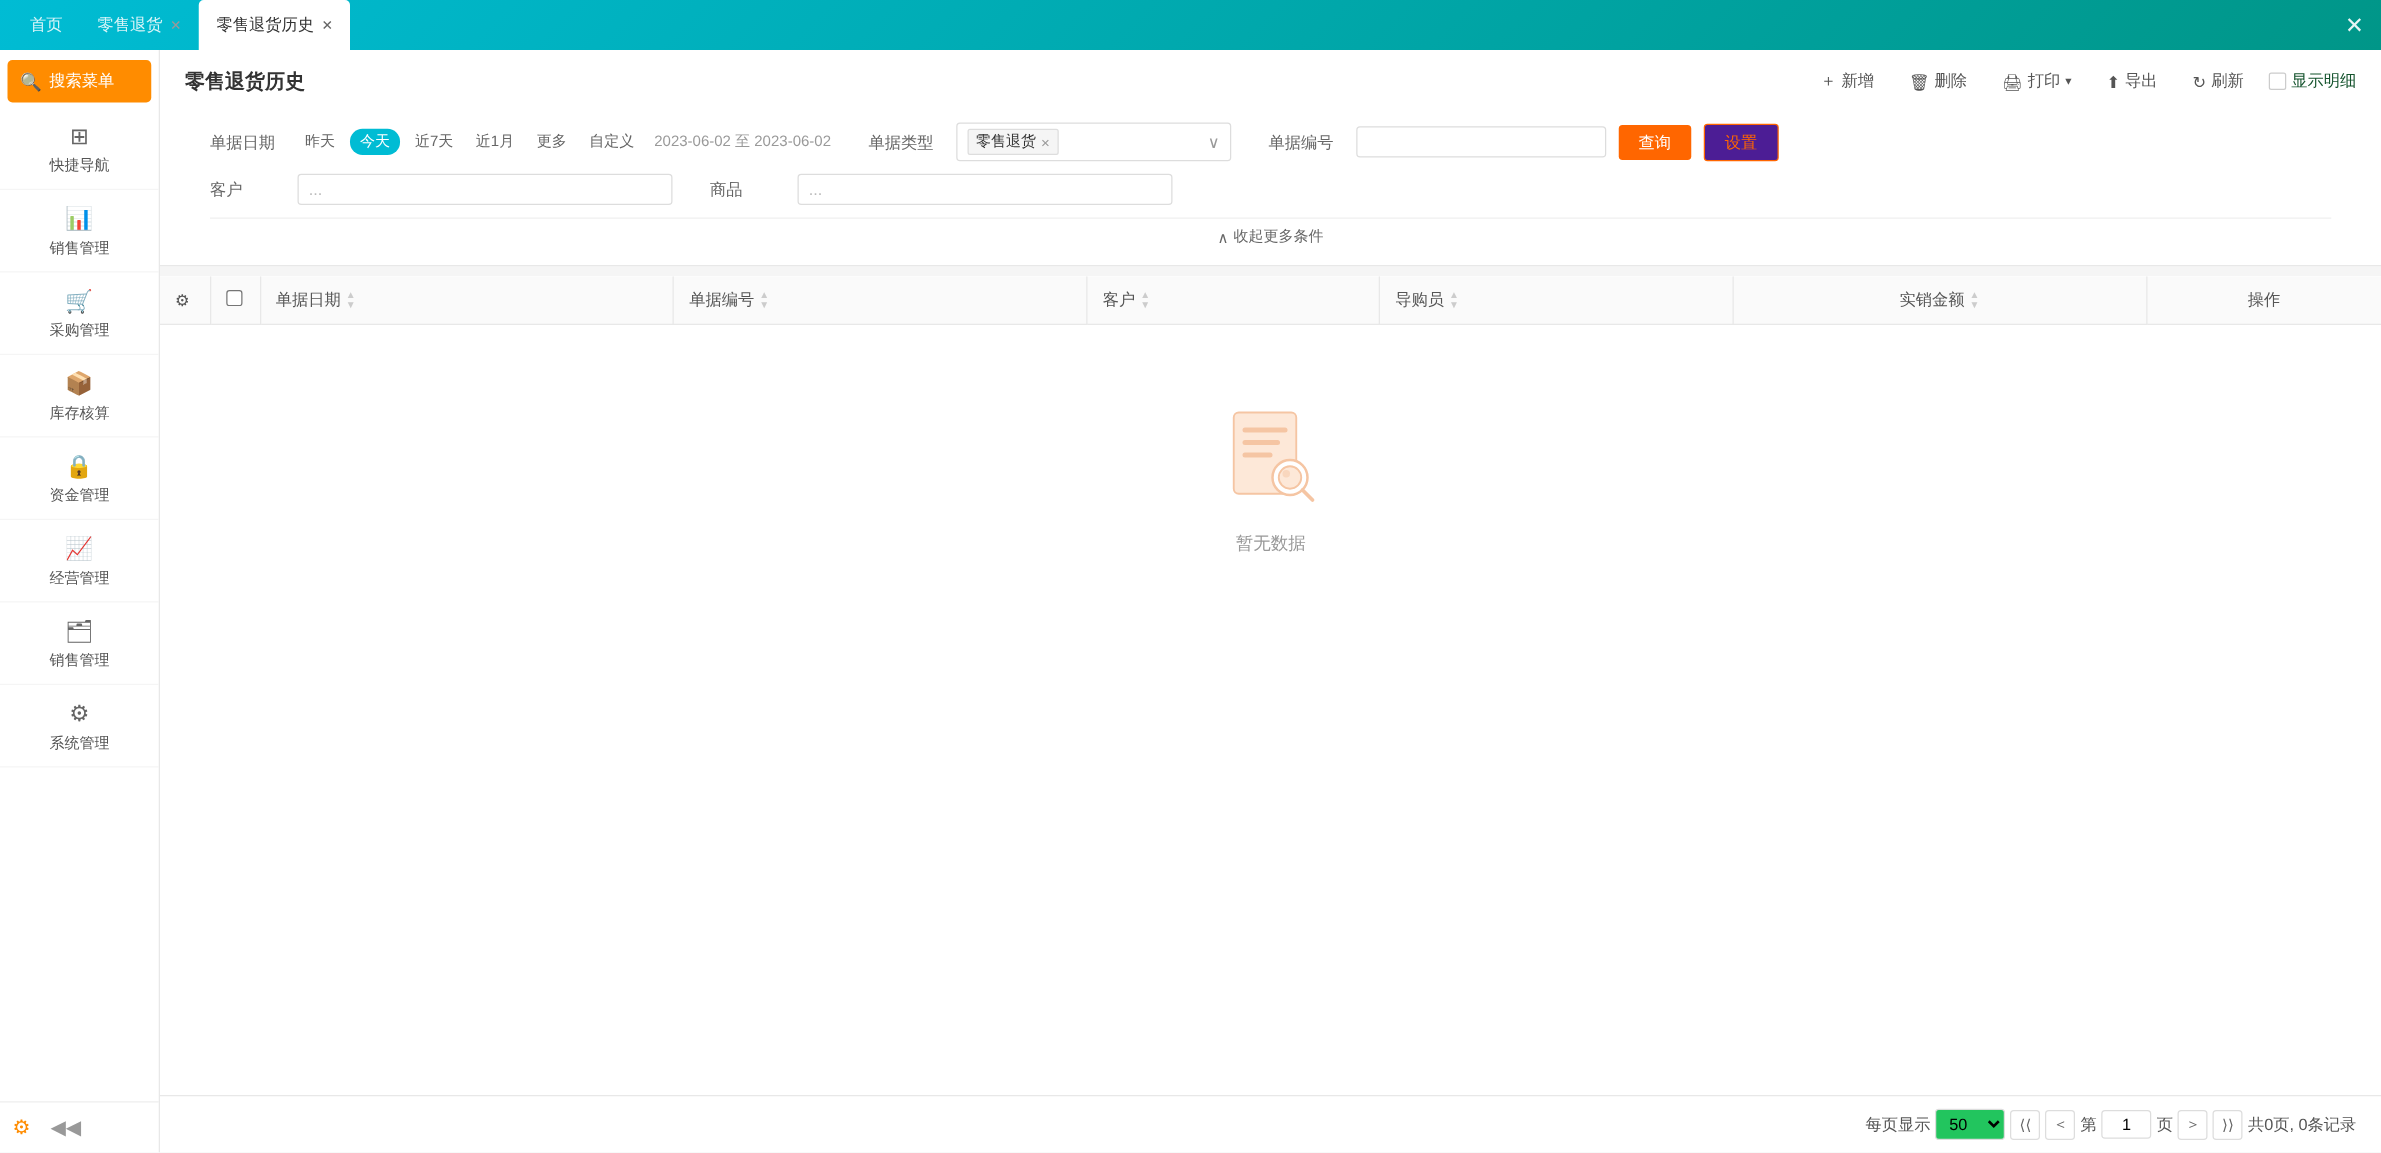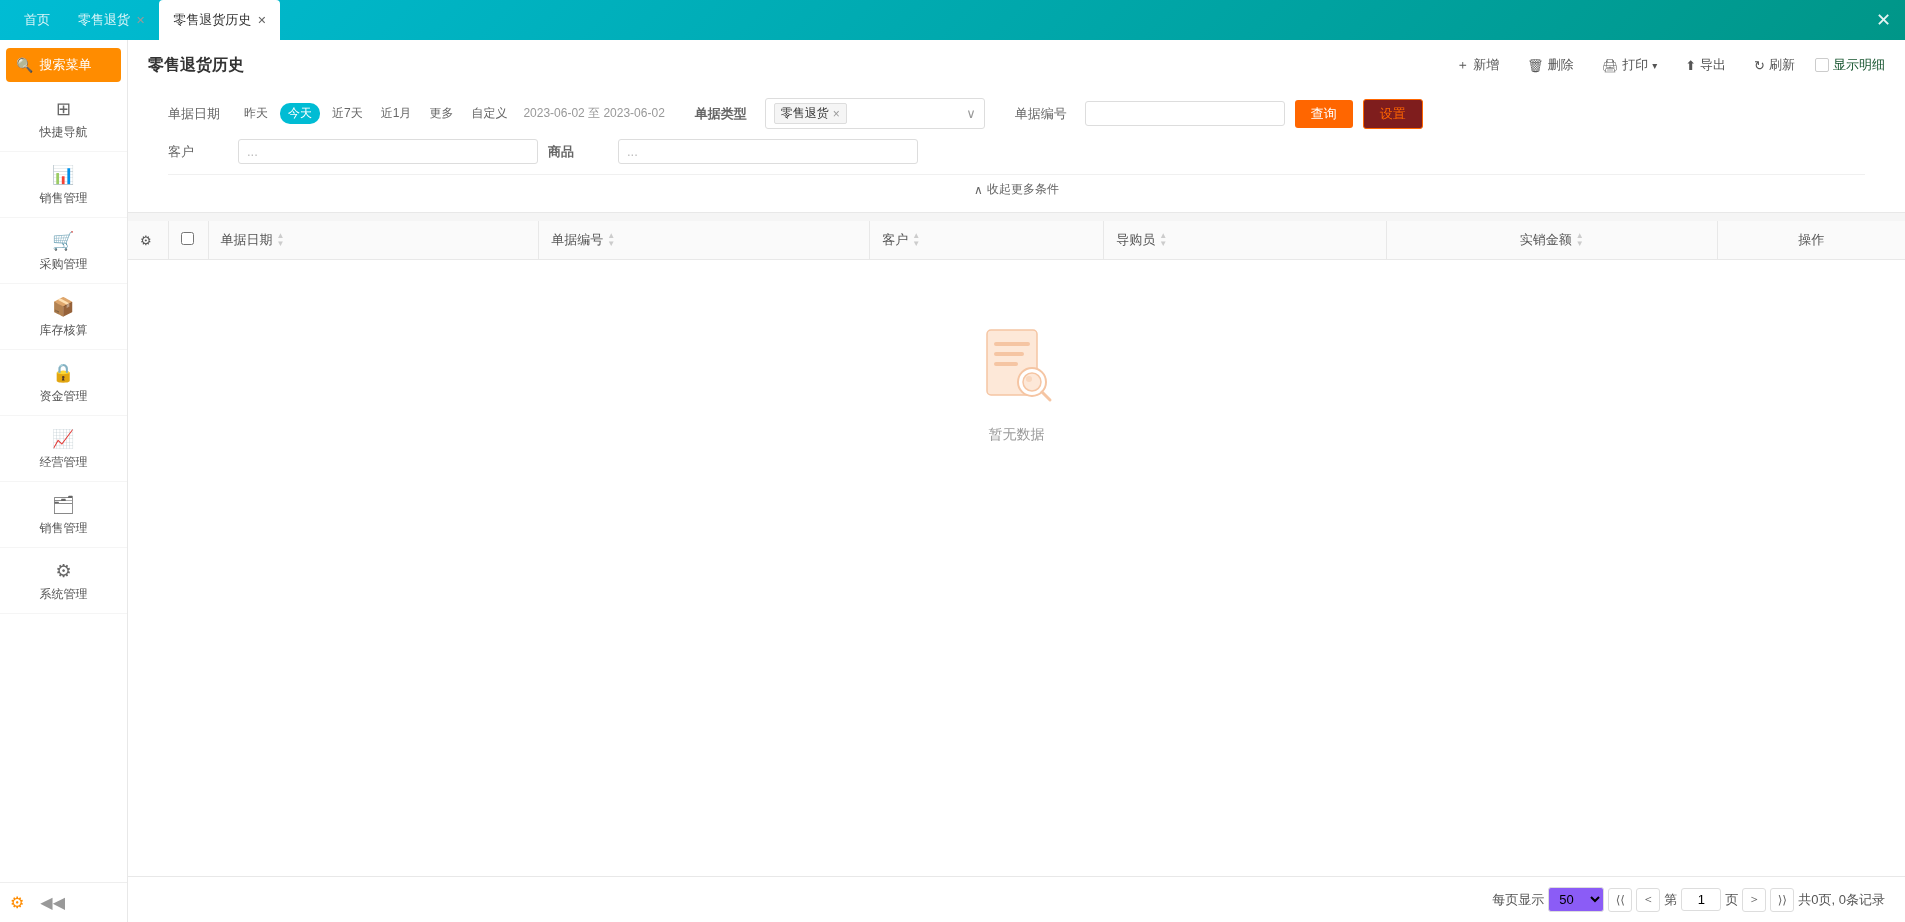--- a/index.html
+++ b/index.html
@@ -146,21 +146,21 @@
     .btn-primary {
       background: #ff6600;
       color: #fff;
       padding: 5px 16px;
       border-radius: 3px;
       cursor: pointer;
       font-size: 13px;
       border: none;
     }
     .btn-secondary {
-      background: #7f1d1d;
+      background: #4c1d95;
       color: #ff6600;
       padding: 5px 16px;
       border-radius: 3px;
       cursor: pointer;
       font-size: 13px;
       border: 1px solid #ff6600;
     }
     .checkbox-display {
       display: flex;
       align-items: center;
@@ -349,21 +349,21 @@
       gap: 4px;
       font-size: 13px;
       color: #555;
     }
     .per-page-select {
       border: 1px solid #ddd;
       border-radius: 3px;
       padding: 3px 6px;
       font-size: 13px;
       cursor: pointer;
-      background: #8b5cf6;
+      background: #22c55e;
     }
     .page-nav-btn {
       width: 24px;
       height: 24px;
       display: flex;
       align-items: center;
       justify-content: center;
       border: 1px solid #ddd;
       border-radius: 3px;
       cursor: pointer;
@@ -490,21 +490,21 @@
             <span class="date-btn active">今天</span>
             <span class="date-btn">近7天</span>
             <span class="date-btn">近1月</span>
             <span class="date-btn">更多</span>
             <span class="date-btn">自定义</span>
           </div>
           <div class="date-range">
             <span>2023-06-02 至 2023-06-02</span>
           </div>
 
-          <span class="filter-label" style="margin-left:20px;font-weight:bold;">单据类型</span>
+          <span class="filter-label" style="margin-left:20px;">单据类型</span>
           <div class="filter-type-selector">
             <span class="filter-type-tag">
               <span>零售退货</span>
               <span class="remove">×</span>
             </span>
             <span class="chevron">∨</span>
           </div>
 
           <span class="filter-label" style="margin-left:20px;">单据编号</span>
           <input class="filter-input" type="text" value="" placeholder="" style="">
@@ -513,21 +513,21 @@
           <button class="btn-secondary">设置</button>
         </div>
 
         <div class="filter-row">
 
           <span class="filter-label">客户</span>
           <div class="filter-type-selector" style="min-width:300px;">
             <span class="filter-placeholder">...</span>
           </div>
 
-          <span class="filter-label" style="font-weight:bold;">商品</span>
+          <span class="filter-label" style="margin-left:20px;">商品</span>
           <div class="filter-type-selector" style="min-width:300px;">
             <span class="filter-placeholder">...</span>
           </div>
         </div>
 
         <div class="collapse-bar">
           <span>∧</span>
           <span>收起更多条件</span>
         </div>
       </div>

